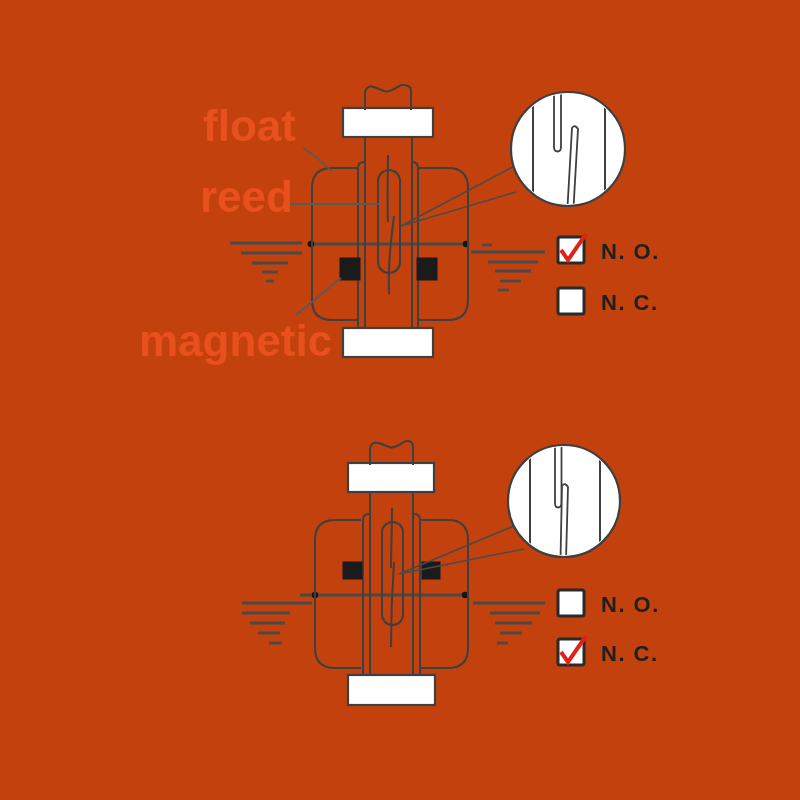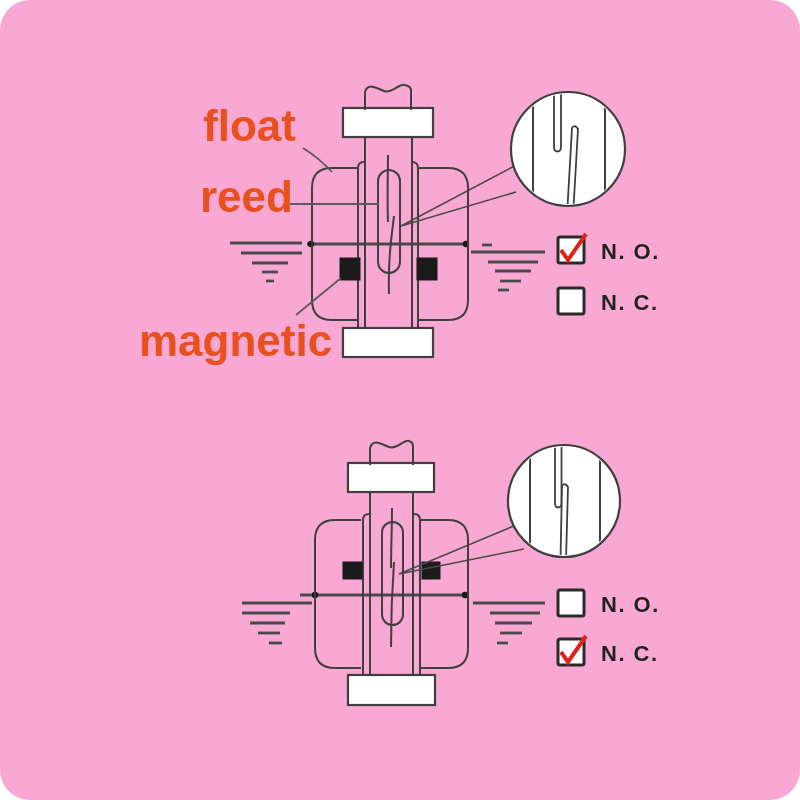--- a/index.html
+++ b/index.html
@@ -1,17 +1,17 @@
 <!DOCTYPE html>
 <html><head>
 <meta charset="utf-8">
 <style>
   html,body{margin:0;padding:0;background:#ffffff;}
-  .stage{position:relative;width:800px;height:800px;background:#f9a8d4;overflow:hidden;
-         font-family:"Liberation Sans", sans-serif;border-radius:30px;}
+  .stage{position:relative;width:800px;height:800px;background:#c2410c;overflow:hidden;
+         font-family:"Liberation Sans", sans-serif;}
   svg{position:absolute;left:0;top:0;}
   .ln   {fill:none;stroke:#3f3f3f;stroke-width:2;}
   .fillw{fill:#ffffff;stroke:#3f3f3f;stroke-width:2.2;}
   .wl   {fill:none;stroke:#4a4a4a;stroke-width:2.8;stroke-linecap:butt;}
   .dot  {fill:#151515;stroke:none;}
   .mag  {fill:#1b1b1b;stroke:#1b1b1b;}
   .blade{fill:#ffffff;stroke:#3f3f3f;stroke-width:1.8;}
   .cone {fill:none;stroke:#4a4a4a;stroke-width:1.6;}
   .box  {fill:#ffffff;stroke:#2a2a2a;stroke-width:3;}
   .chk  {fill:none;stroke:#df2318;stroke-width:4;stroke-linecap:butt;stroke-linejoin:miter;}

